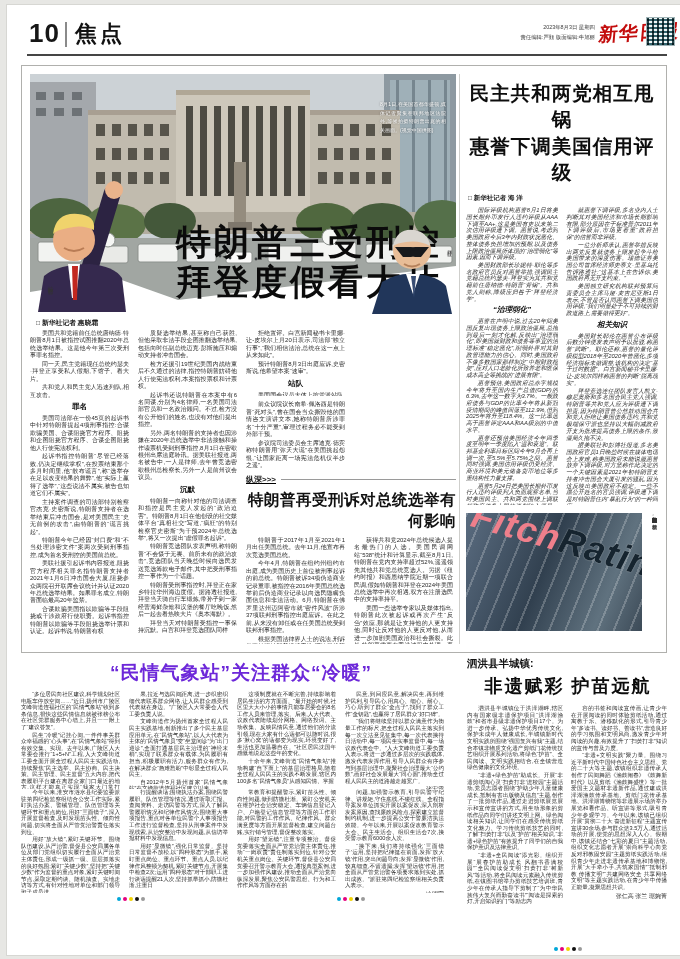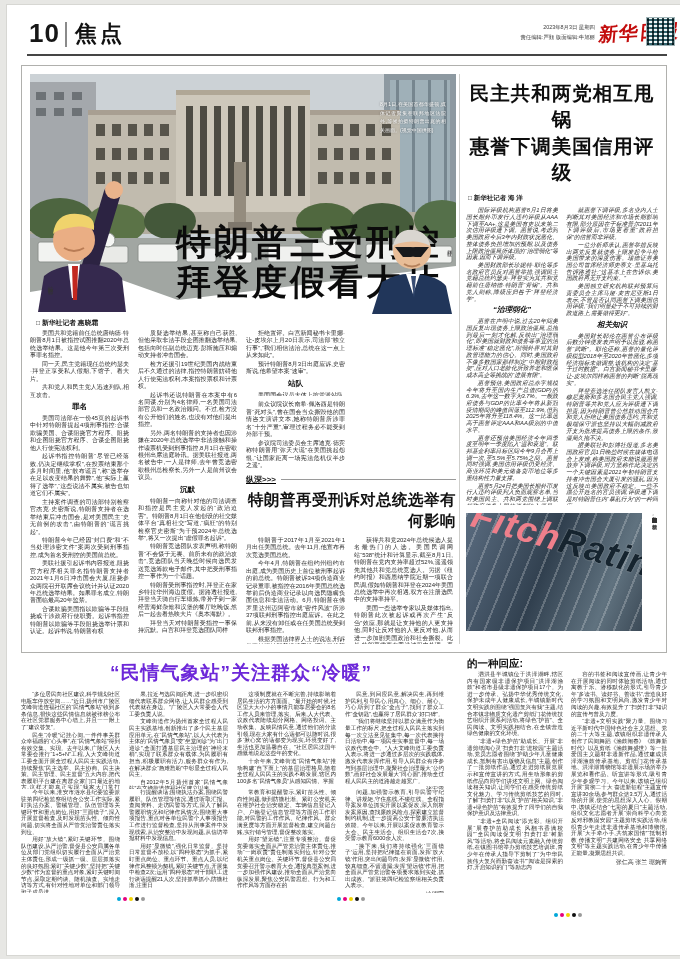--- a/index.html
+++ b/index.html
@@ -383,21 +383,22 @@
           <i class="mc"></i>
           <i class="mm"></i>
           <i class="my"></i>
           <i class="mk"></i>
           <i class="mg"></i>
         </div>
     </div>
   </div>
 
   <div class="br">
-    <div class="kicker">的一种回应:</div>
+    <div class="kicker">泗洪县半城镇:</div>
+    <div class="hR">非遗赋彩 护苗远航</div>
     <div class="brgrid">
       <div class="ncol">
           <div class="para">泗洪县半城镇位于洪泽湖畔,辖区内有国家级非遗保护项目“洪泽湖渔鼓”和省市县级非遗保护项目17个。为进一步传承、弘扬中华优秀传统文化,保护未成年人健康成长,半城镇新时代文明实践所围绕“强国复兴有我”主题,结合本镇非物质文化遗产剪纸门花传统技艺组织开展系列活动,将绿色“护苗”、全民阅读、文明实践相结合,在全镇营造绿色健康的文化环境。</div>
           <div class="para">“非遗+绿色护苗”助成长。开展“非遗剪纸阅心灵‘扫黄打非’进校园”主题活动,党员志愿者围绕“护助少年儿童健康成长,抵制有害出版物及信息”主题,创作了一批剪纸作品,通过走进剪纸展览展示和宣传宣讲的方式,用生动形象的剪纸作品向同学们讲述文明上网、绿色阅读相关知识,让同学们在感受传统剪纸文化魅力、学习传统剪纸技艺的同时,了解“扫黄打非”以及“护苗”相关知识,“非遗+绿色护苗”有效提升了同学们的自我保护意识及法律意识。</div>
           <div class="para">“非遗+全民阅读”添光彩。组织开展“展春护苗助成长 风翻书香满校园”“全民阅读促文明‘扫黄打非’树新风”等活动,将全民阅读元素融入传统剪纸,在镇图书馆举办剪纸技艺培训班,青少年在传承人指导下剪制了“为中华民族伟大复兴而勤奋读书”“阅读是探索的灯,开启知识的门”等励志内</div>
         </div>
       <div class="ncol">
           <div class="para">容的书签和阅读宣传画,让青少年在开展阅读的同时体验剪纸活动,通过寓教于乐、潜移默化的形式,引导青少年“多读书、读好书、善读书”,营造良好的学习氛围和文明风尚,激发青少年对阅读的兴趣,有效提升了“扫黄打非”知识的宣传与普及力度。</div>
           <div class="para">“非遗+文明实践”聚力量。围绕习近平新时代中国特色社会主义思想、党的二十大等主题,该镇组织非遗传承人创作了民间舞蹈《渔鼓闹春》《鼓舞新时代》以及剪纸《渔鼓舞盛世》等一批爱国主义题材非遗新作品,通过建成洪泽湖渔鼓传承基地、剪纸门花传承基地、洪泽湖博物馆等非遗展示场所举办展览和看作品、听宣讲等形式,吸引青少年参观学习。今年以来,该镇已组织开展“贯彻二十大 奋进新征程”主题宣传宣讲30余场,参与群众达3.5万人,通过活动的开展,使党的思想深入人心。假期中,该镇还结合“七彩的夏日”主题活动,组织文化志愿者开展“崇尚科学心向党 反对邪教固安园”主题剪纸实践活动,组织青少年走进非遗传承基地和博物馆,开展“大手牵小手,共筑家国情”“抵制邪教 传播文明”“共建网络安全 共享网络文明”等主题实践活动,在青少年中传播正能量,凝聚思想共识。</div>
           <div class="tailline">张仁高 张兰 琚婉菁</div>

